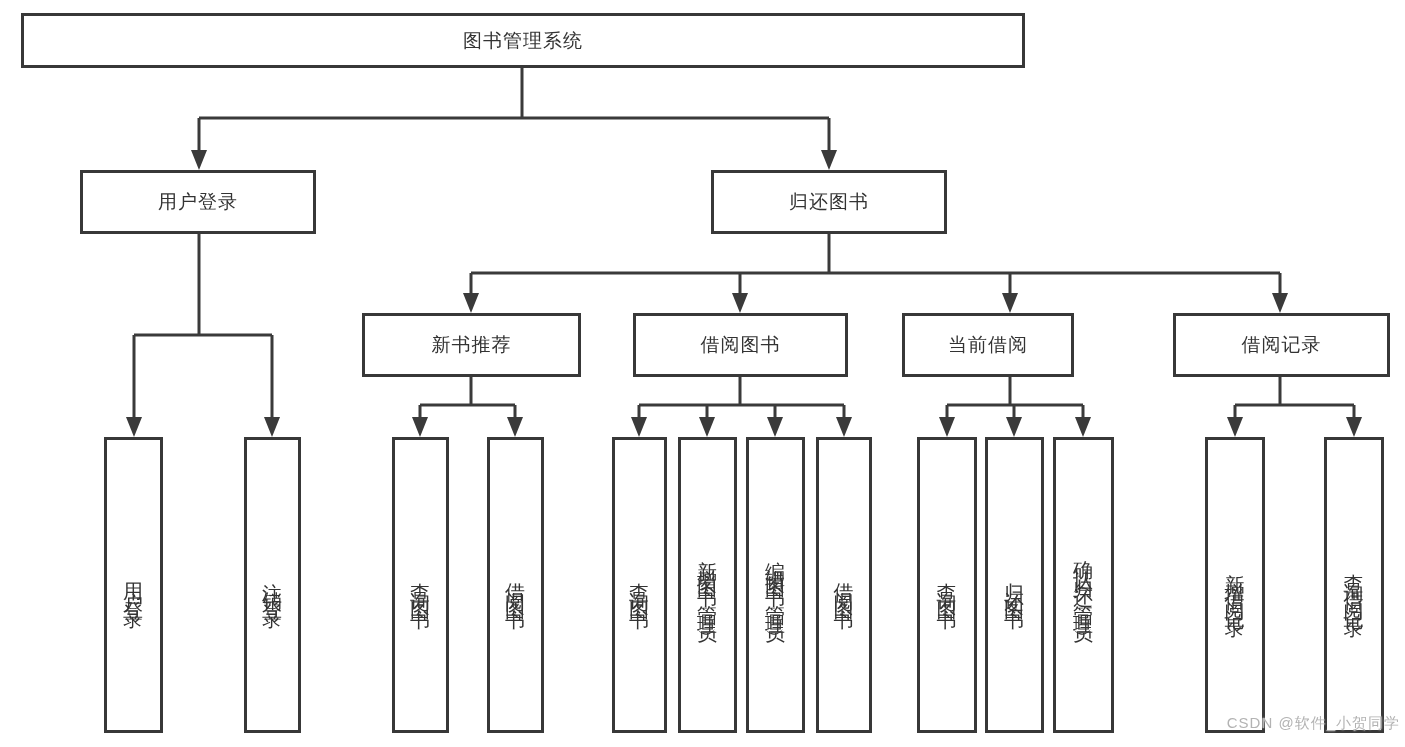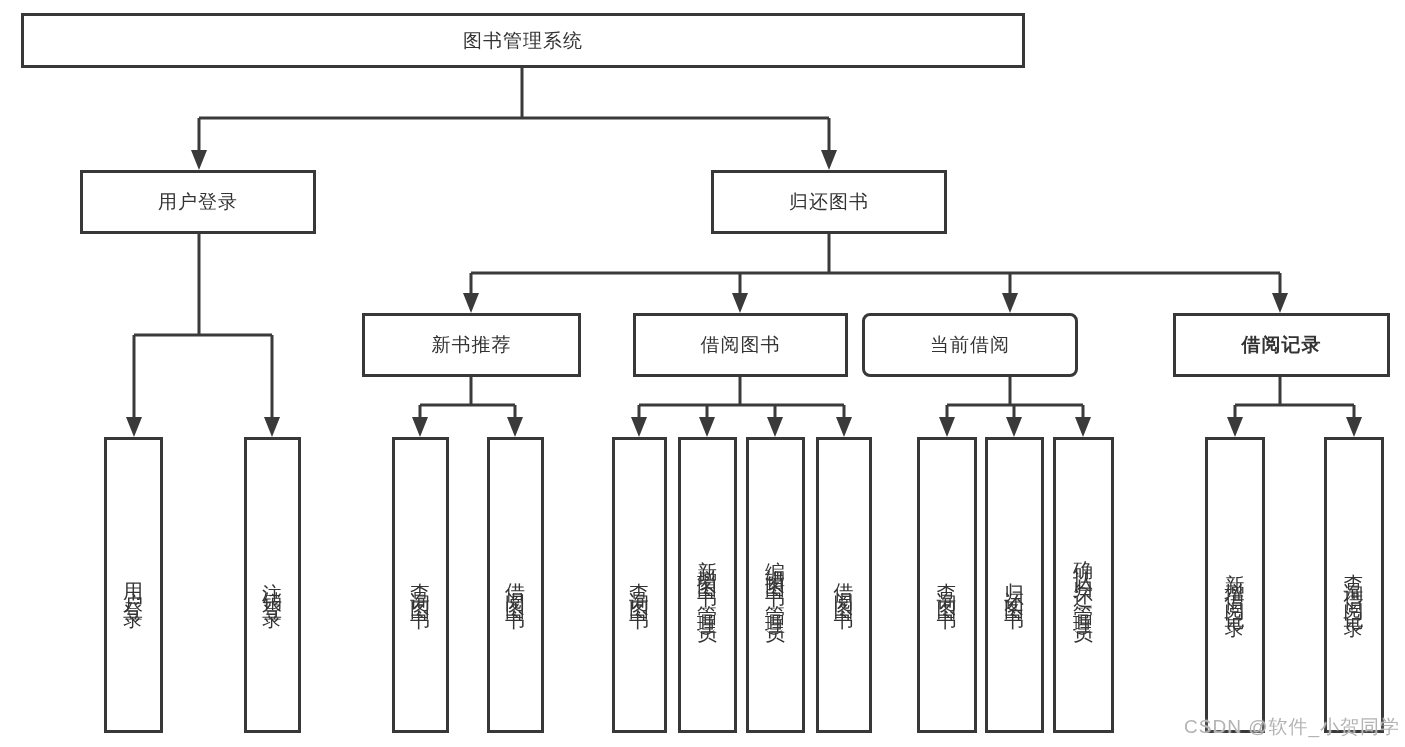--- a/index.html
+++ b/index.html
@@ -49,21 +49,21 @@
     letter-spacing: 9px;
     line-height: 1;
     font-size: 20px;
   }
   .watermark {
     position: absolute;
     left: 1160px;
     top: 714px;
     width: 240px;
     text-align: right;
-    font-size: 19px;
+    font-size: 15px;
     color: #b3b3b3;
     letter-spacing: 1px;
     white-space: nowrap;
     text-shadow: 0 0 2px #ffffff;
   }
 </style>
 </head>
 <body>
 
 <div class="canvas">
@@ -100,22 +100,22 @@
     </g>
   </svg>
 
   <div class="node hbox root" style="left:21px; top:13px; width:1004px;">图书管理系统</div>
 
   <div class="node hbox" style="left:80px; top:170px; width:236px;">用户登录</div>
   <div class="node hbox" style="left:711px; top:170px; width:236px;">归还图书</div>
 
   <div class="node hbox" style="left:362px; top:313px; width:219px;font-family:Liberation Mono, monospace;">新书推荐</div>
   <div class="node hbox" style="left:633px; top:313px; width:215px;">借阅图书</div>
-  <div class="node hbox" style="left:862px; top:313px; width:216px;border-radius:8px;">当前借阅</div>
-  <div class="node hbox" style="left:1173px; top:313px; width:217px;font-weight:bold;">借阅记录</div>
+  <div class="node hbox" style="left:902px; top:313px; width:172px;">当前借阅</div>
+  <div class="node hbox" style="left:1173px; top:313px; width:217px;">借阅记录</div>
 
   <div class="node vbox" style="left:104px; width:59px;">用户登录</div>
   <div class="node vbox" style="left:244px; width:57px;">注销登录</div>
 
   <div class="node vbox" style="left:392px; width:57px;">查询图书</div>
   <div class="node vbox" style="left:487px; width:57px;">借阅图书</div>
 
   <div class="node vbox" style="left:612px; width:55px;">查询图书</div>
   <div class="node vbox" style="left:678px; width:59px;">新增图书（管理员）</div>
   <div class="node vbox" style="left:746px; width:59px;">编辑图书（管理员）</div>

